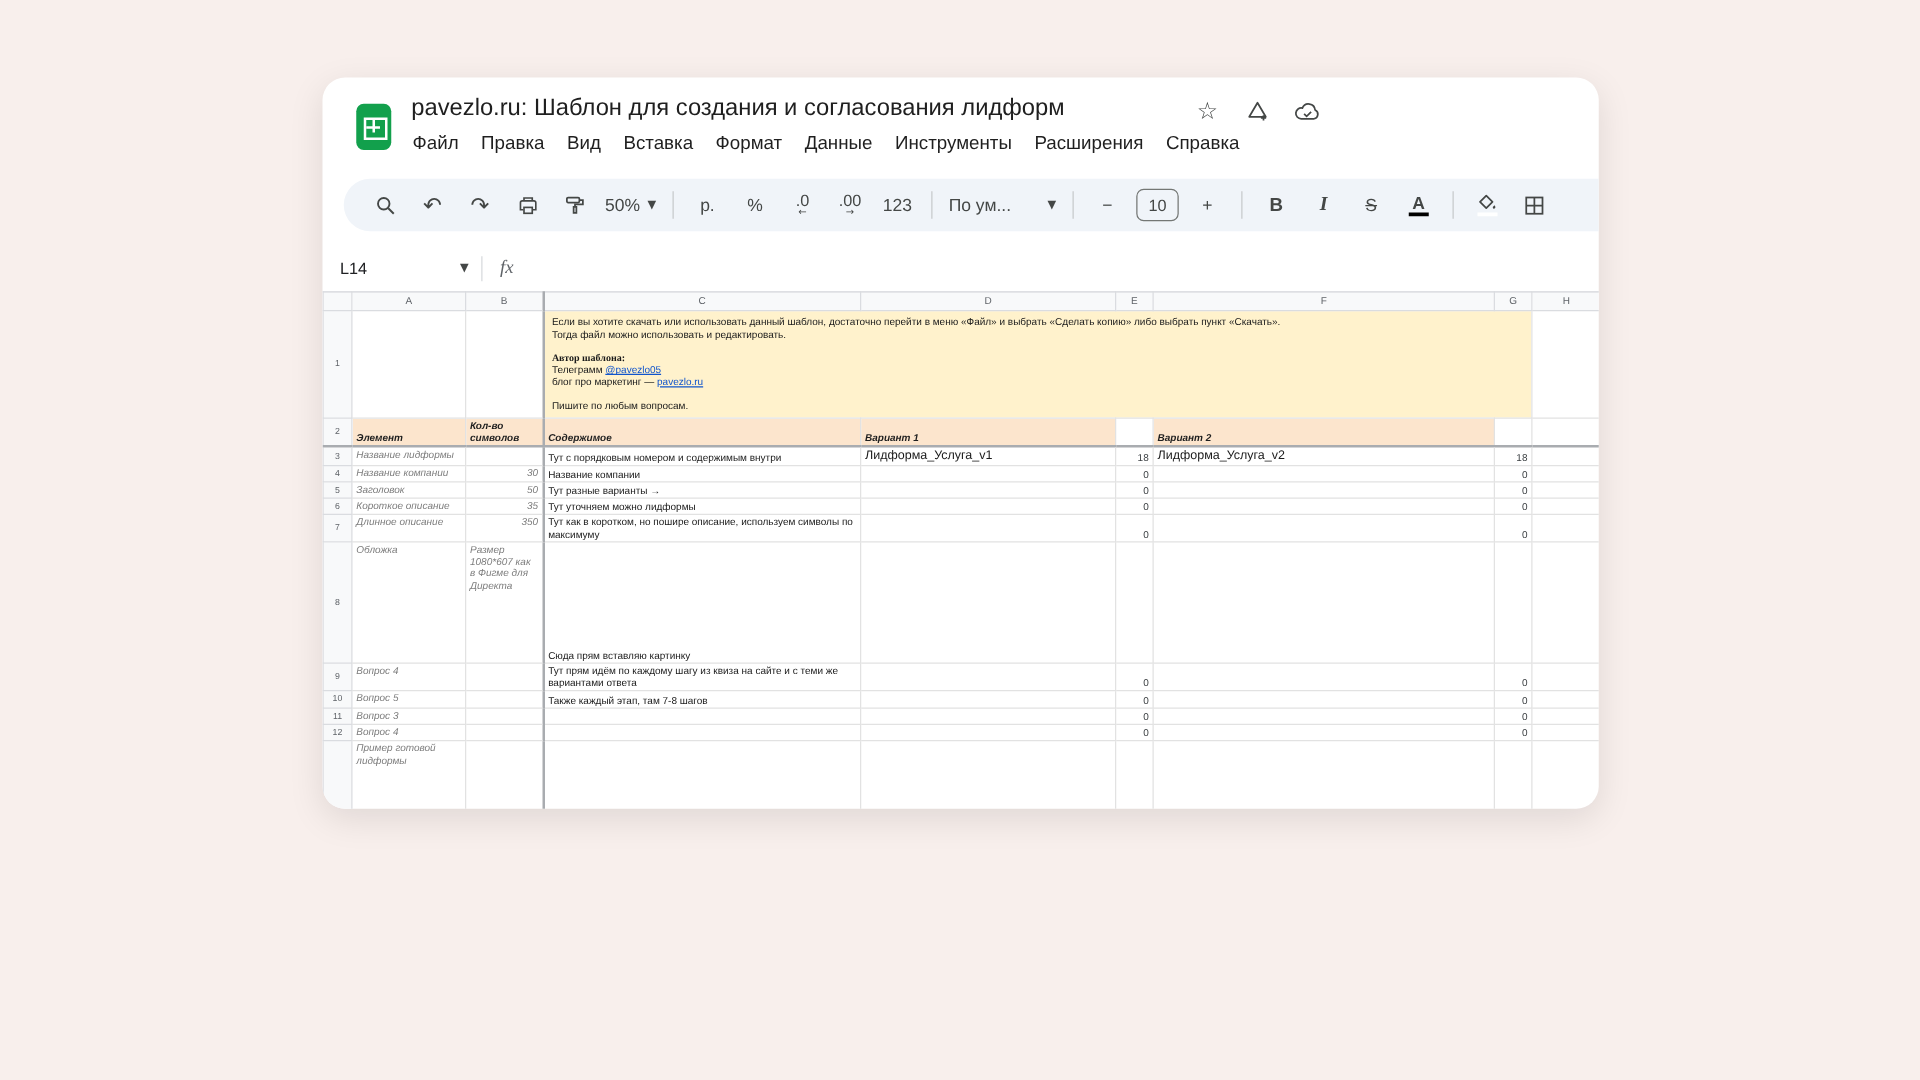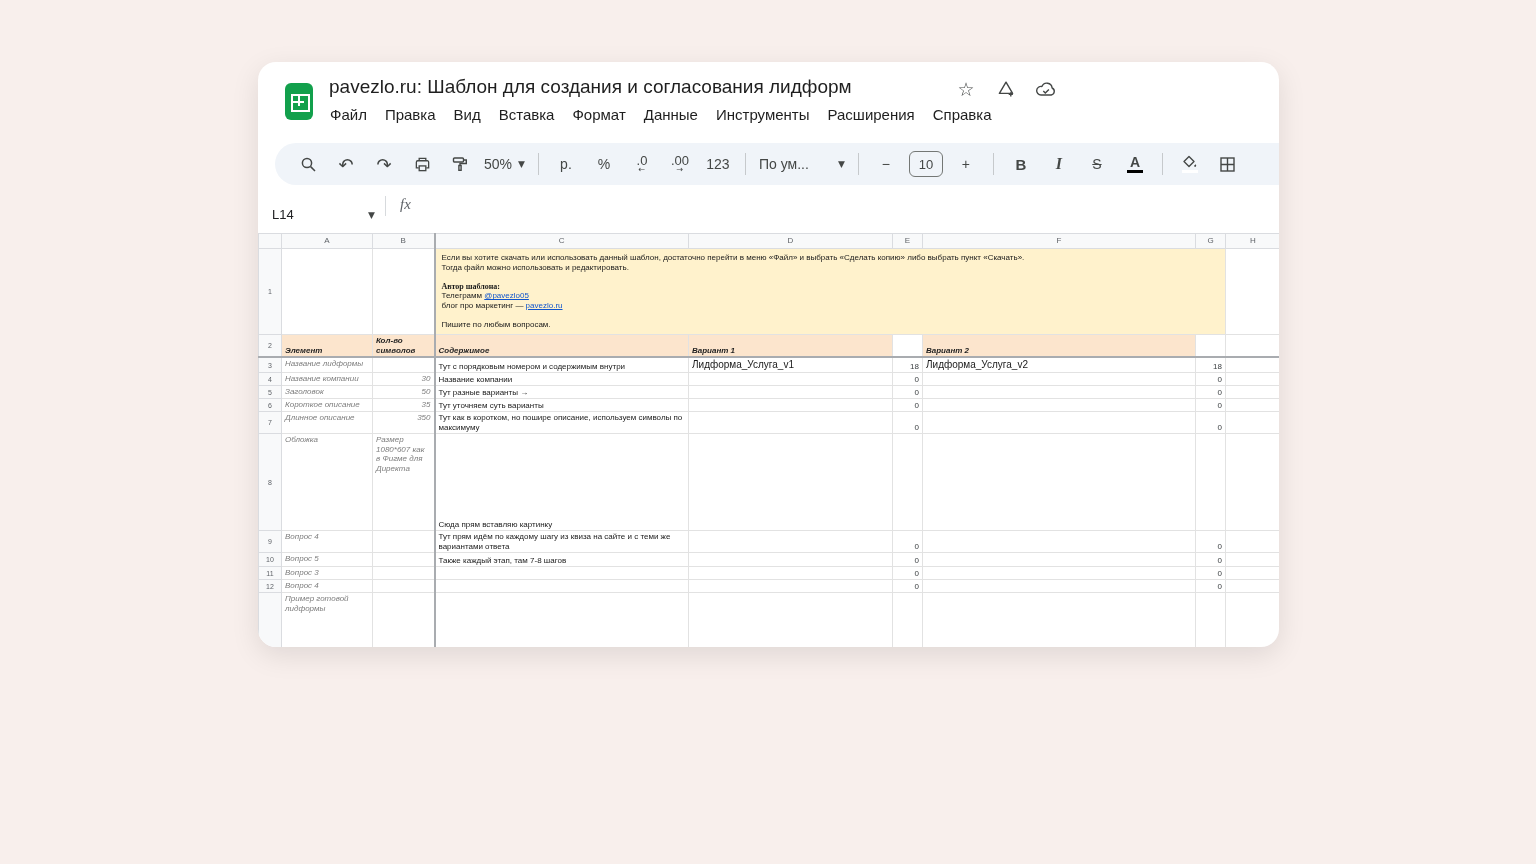--- a/index.html
+++ b/index.html
@@ -34,21 +34,21 @@
   .bi{font-weight:bold;font-size:15px;}
   .it{font-style:italic;font-family:"Liberation Serif",serif;font-size:16px;font-weight:bold;}
   .strike{text-decoration:line-through;font-size:14px;}
   .stack{display:flex;flex-direction:column;align-items:center;}
   .colorbar{width:16px;height:3.5px;margin-top:1px;}
   .colorbar.black{background:#000;}
   .colorbar.white{background:#fff;}
 
   
   .formulabar{position:absolute;left:0;top:134px;width:100%;height:37px;border-bottom:1px solid #e1e3e6;
-    display:flex;}
+    display:flex;align-items:center;}
   .namebox{width:113px;display:flex;align-items:center;padding-left:14px;font-size:13px;color:#202124;}
   .namebox .caret{margin-left:auto;margin-right:10px;}
   .fdiv{width:1px;height:20px;background:#d7dadd;}
   .fx{margin-left:14px;font-style:italic;font-family:"Liberation Serif",serif;font-size:15px;color:#5f6368;}
 
   
   .gridwrap{position:absolute;left:0;top:171px;width:1022px;height:564px;}
   table{border-collapse:collapse;table-layout:fixed;width:1022px;}
   td,th{border:1px solid #e2e2e2;padding:1px 3px;overflow:hidden;font-size:8px;line-height:9.5px;
     color:#1a1a1a;vertical-align:bottom;word-wrap:break-word;font-weight:normal;}
@@ -282,21 +282,21 @@
             <td class="cD"></td>
             <td class="cE rnum">0</td>
             <td class="cF"></td>
             <td class="cG rnum">0</td>
             <td class="cH"></td>
           </tr>
           <tr style="height: 13px;">
             <td class="rowhdr">6</td>
             <td class="cA">Короткое описание</td>
             <td class="cB rnum">35</td>
-            <td class="cC">Тут уточняем суть варианты</td>
+            <td class="cC">Тут уточняем можно лидформы</td>
             <td class="cD"></td>
             <td class="cE rnum">0</td>
             <td class="cF"></td>
             <td class="cG rnum">0</td>
             <td class="cH"></td>
           </tr>
           <tr style="height: 20px;">
             <td class="rowhdr">7</td>
             <td class="cA">Длинное описание</td>
             <td class="cB rnum">350</td>

